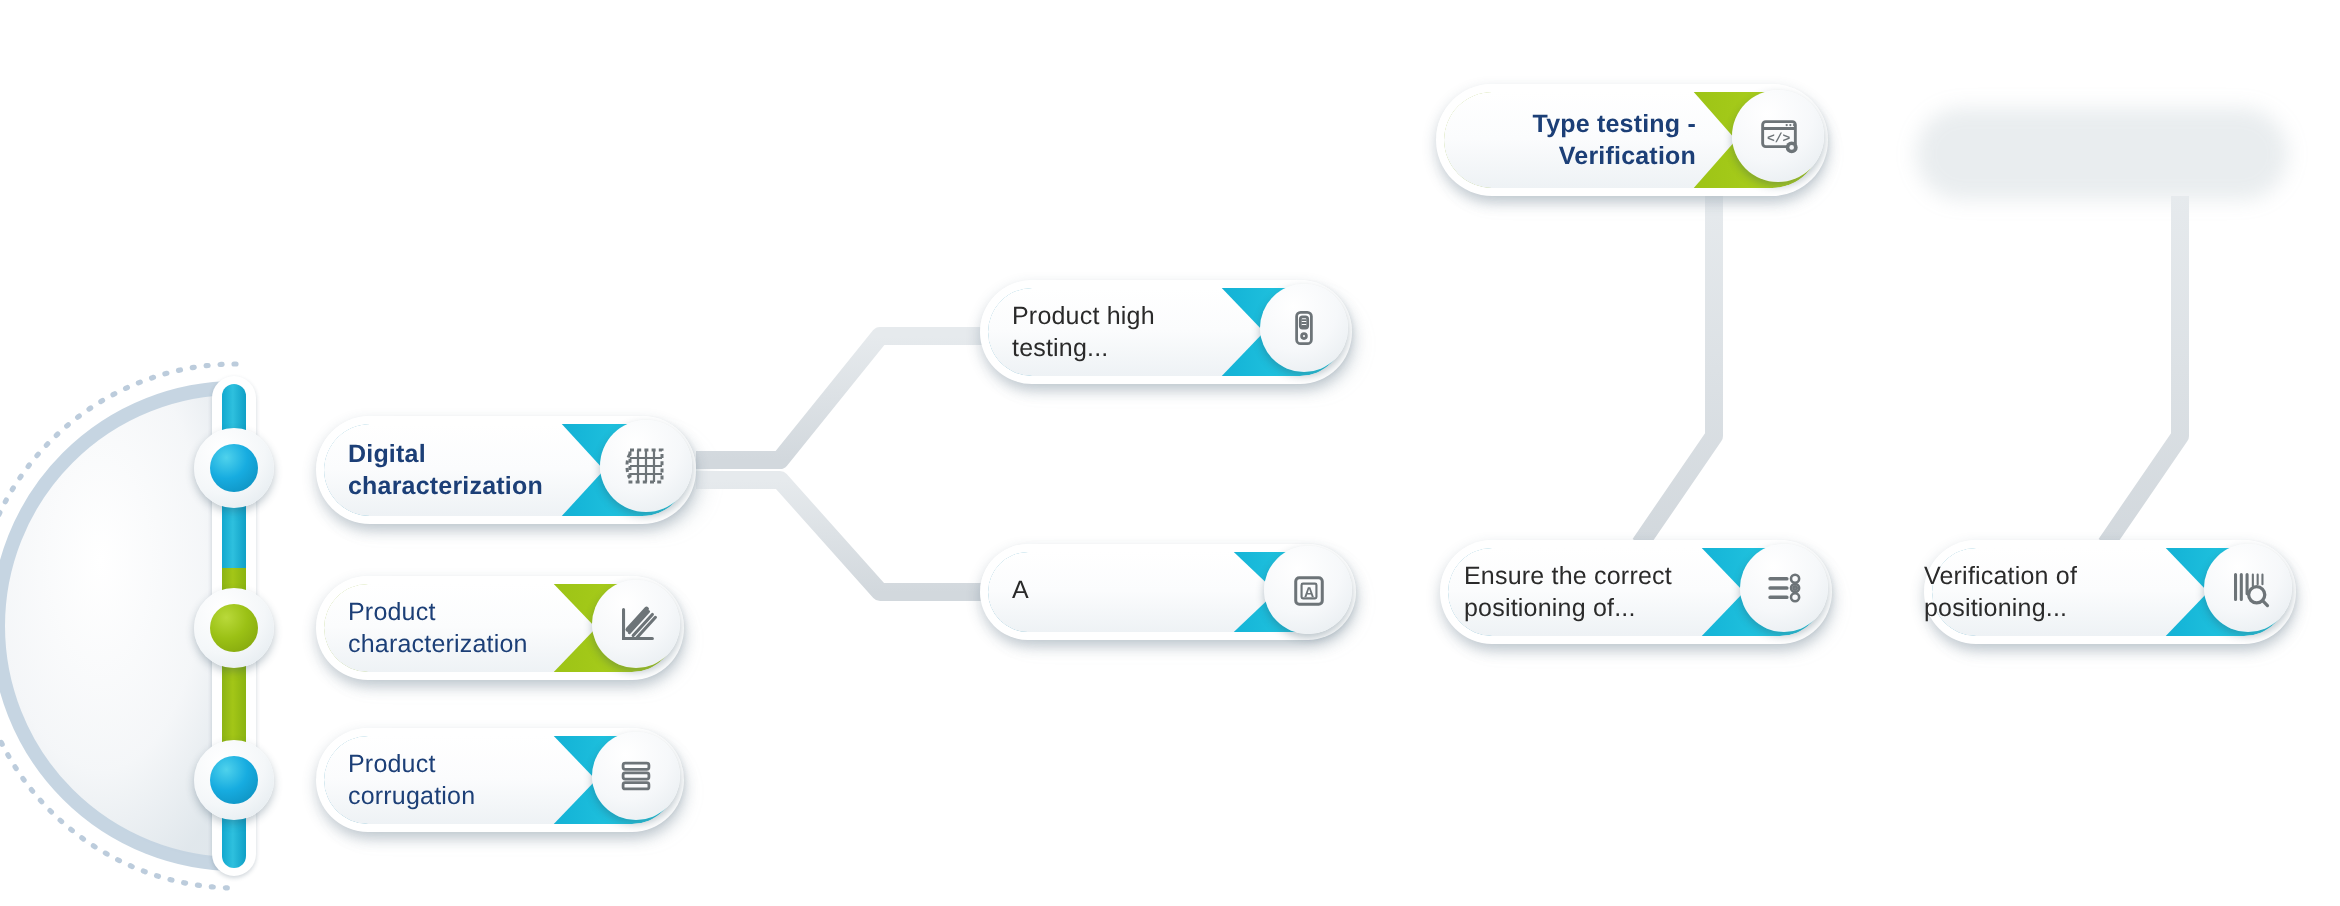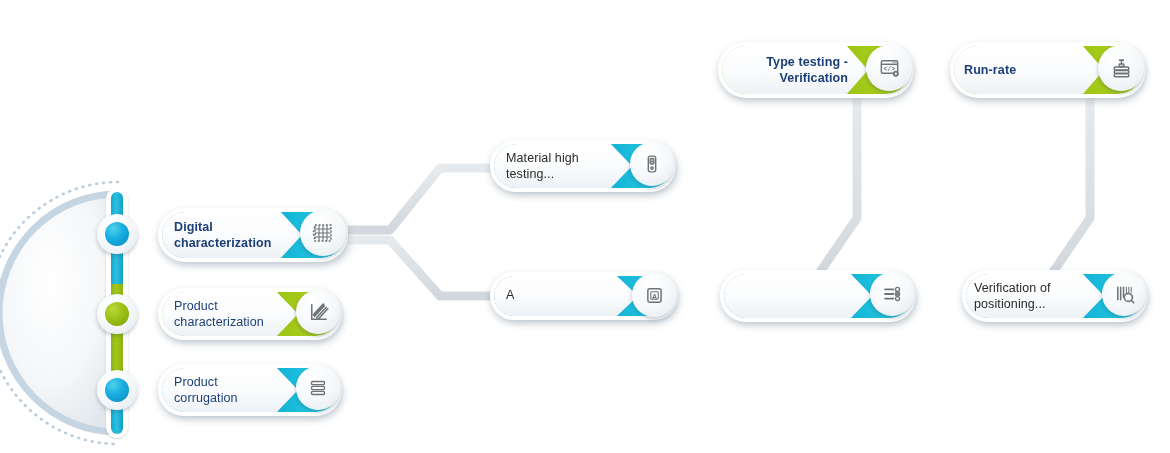--- a/index.html
+++ b/index.html
@@ -177,21 +177,21 @@
     </div>
   </div>
 
   <div class="shadow" style="left:498px;top:150px;width:180px;height:44px;"></div>
   <div class="node" style="left:490px;top:140px;width:186px;height:52px;">
     <div class="node-in">
       <div class="node-fill fill-cyan"></div>
       <div class="node-white" style="width:116px;"></div>
     </div>
     <div class="node-label dark" style="left:16px;top:10px;width:108px;font-size:12.5px;">
-      <div>Material high</div>
+      <div>Product high</div>
       <div>testing...</div>
     </div>
     <div class="node-icon" style="right:2px;top:2px;width:44px;height:44px;">
       <svg width="24" height="24" viewBox="0 0 26 26">
         <g stroke="#6d7478" fill="none" stroke-width="1.5">
           <rect x="9" y="4.5" width="8" height="17" rx="2.2"></rect>
           <rect x="11" y="7" width="4" height="6" rx="1.2"></rect>
           <path d="M11.6 8.7h2.8M11.6 10.3h2.8M11.6 11.9h2.8" stroke-width="1"></path>
           <circle cx="13" cy="17.4" r="1.3"></circle>
         </g>
@@ -218,20 +218,24 @@
       </svg>
     </div>
   </div>
 
   <div class="shadow" style="left:728px;top:280px;width:188px;height:44px;"></div>
   <div class="node" style="left:720px;top:270px;width:196px;height:52px;">
     <div class="node-in">
       <div class="node-fill fill-cyan"></div>
       <div class="node-white" style="width:126px;"></div>
     </div>
+    <div class="node-label dark" style="left:12px;top:10px;width:122px;font-size:12.5px;">
+      <div>Ensure the correct</div>
+      <div>positioning of...</div>
+    </div>
     <div class="node-icon" style="right:2px;top:2px;width:44px;height:44px;">
       <svg width="24" height="24" viewBox="0 0 26 26">
         <g stroke="#6d7478" stroke-width="2" stroke-linecap="round">
           <path d="M5.5 8h9M5.5 13h9M5.5 18h9"></path>
         </g>
         <g stroke="#6d7478" fill="none" stroke-width="1.4">
           <circle cx="19" cy="8" r="2.2"></circle>
           <circle cx="19" cy="13" r="2.2"></circle>
           <circle cx="19" cy="13" r="0.9"></circle>
           <circle cx="19" cy="18" r="2.2"></circle>
@@ -239,21 +243,21 @@
       </svg>
     </div>
   </div>
 
   <div class="shadow" style="left:970px;top:280px;width:176px;height:44px;"></div>
   <div class="node" style="left:962px;top:270px;width:186px;height:52px;">
     <div class="node-in">
       <div class="node-fill fill-cyan"></div>
       <div class="node-white" style="width:116px;"></div>
     </div>
-    <div class="node-label dark" style="left:12px;top:10px;width:112px;font-size:12.5px;">
+    <div class="node-label dark" style="left:0;top:10px;width:112px;font-size:12.5px;">
       <div>Verification of</div>
       <div>positioning...</div>
     </div>
     <div class="node-icon" style="right:2px;top:2px;width:44px;height:44px;">
       <svg width="25" height="25" viewBox="0 0 26 26">
         <g stroke="#6d7478" stroke-width="1.6" stroke-linecap="round">
           <path d="M6 5.5v13M9 5.5v13M12 5.5v10"></path>
           <path d="M15 5.5v6M17.5 5.5v5M20 5.5v5" stroke-width="1.1"></path>
         </g>
         <g stroke="#6d7478" fill="none" stroke-width="1.7">
@@ -286,35 +290,14 @@
         <text x="12.8" y="15.6" font-size="6.8" font-family="'Liberation Mono',monospace" font-weight="bold" fill="#6d7478" text-anchor="middle">&lt;/&gt;</text>
         <g fill="#6d7478">
           <circle cx="19.6" cy="18.4" r="3.1"></circle>
         </g>
         <circle cx="19.6" cy="18.4" r="1.2" fill="#f4f6f8"></circle>
       </svg>
     </div>
   </div>
 
   <div class="shadow" style="left:958px;top:54px;width:186px;height:46px;"></div>
-  <div class="node" style="left:950px;top:42px;width:196px;height:56px;">
-    <div class="node-in">
-      <div class="node-fill fill-green"></div>
-      <div class="node-white" style="width:128px;"></div>
-    </div>
-    <div class="node-label bold" style="left:14px;top:20px;width:116px;font-size:12.5px;">
-      <div>Run-rate</div>
-    </div>
-    <div class="node-icon" style="right:2px;top:3px;width:46px;height:46px;">
-      <svg width="25" height="25" viewBox="0 0 26 26">
-        <g stroke="#6d7478" fill="none" stroke-width="1.5">
-          <path d="M13 3.6v5"></path>
-          <path d="M10.4 4.4h5.2" stroke-width="1.8"></path>
-          <rect x="10.6" y="8.4" width="4.8" height="2.6" rx="0.6"></rect>
-          <rect x="5.5" y="11.4" width="15" height="3" rx="0.9"></rect>
-          <rect x="5.5" y="15" width="15" height="3" rx="0.9"></rect>
-          <rect x="5.5" y="18.6" width="15" height="3" rx="0.9"></rect>
-        </g>
-      </svg>
-    </div>
-  </div>
 
 </div>
 
 </body></html>

